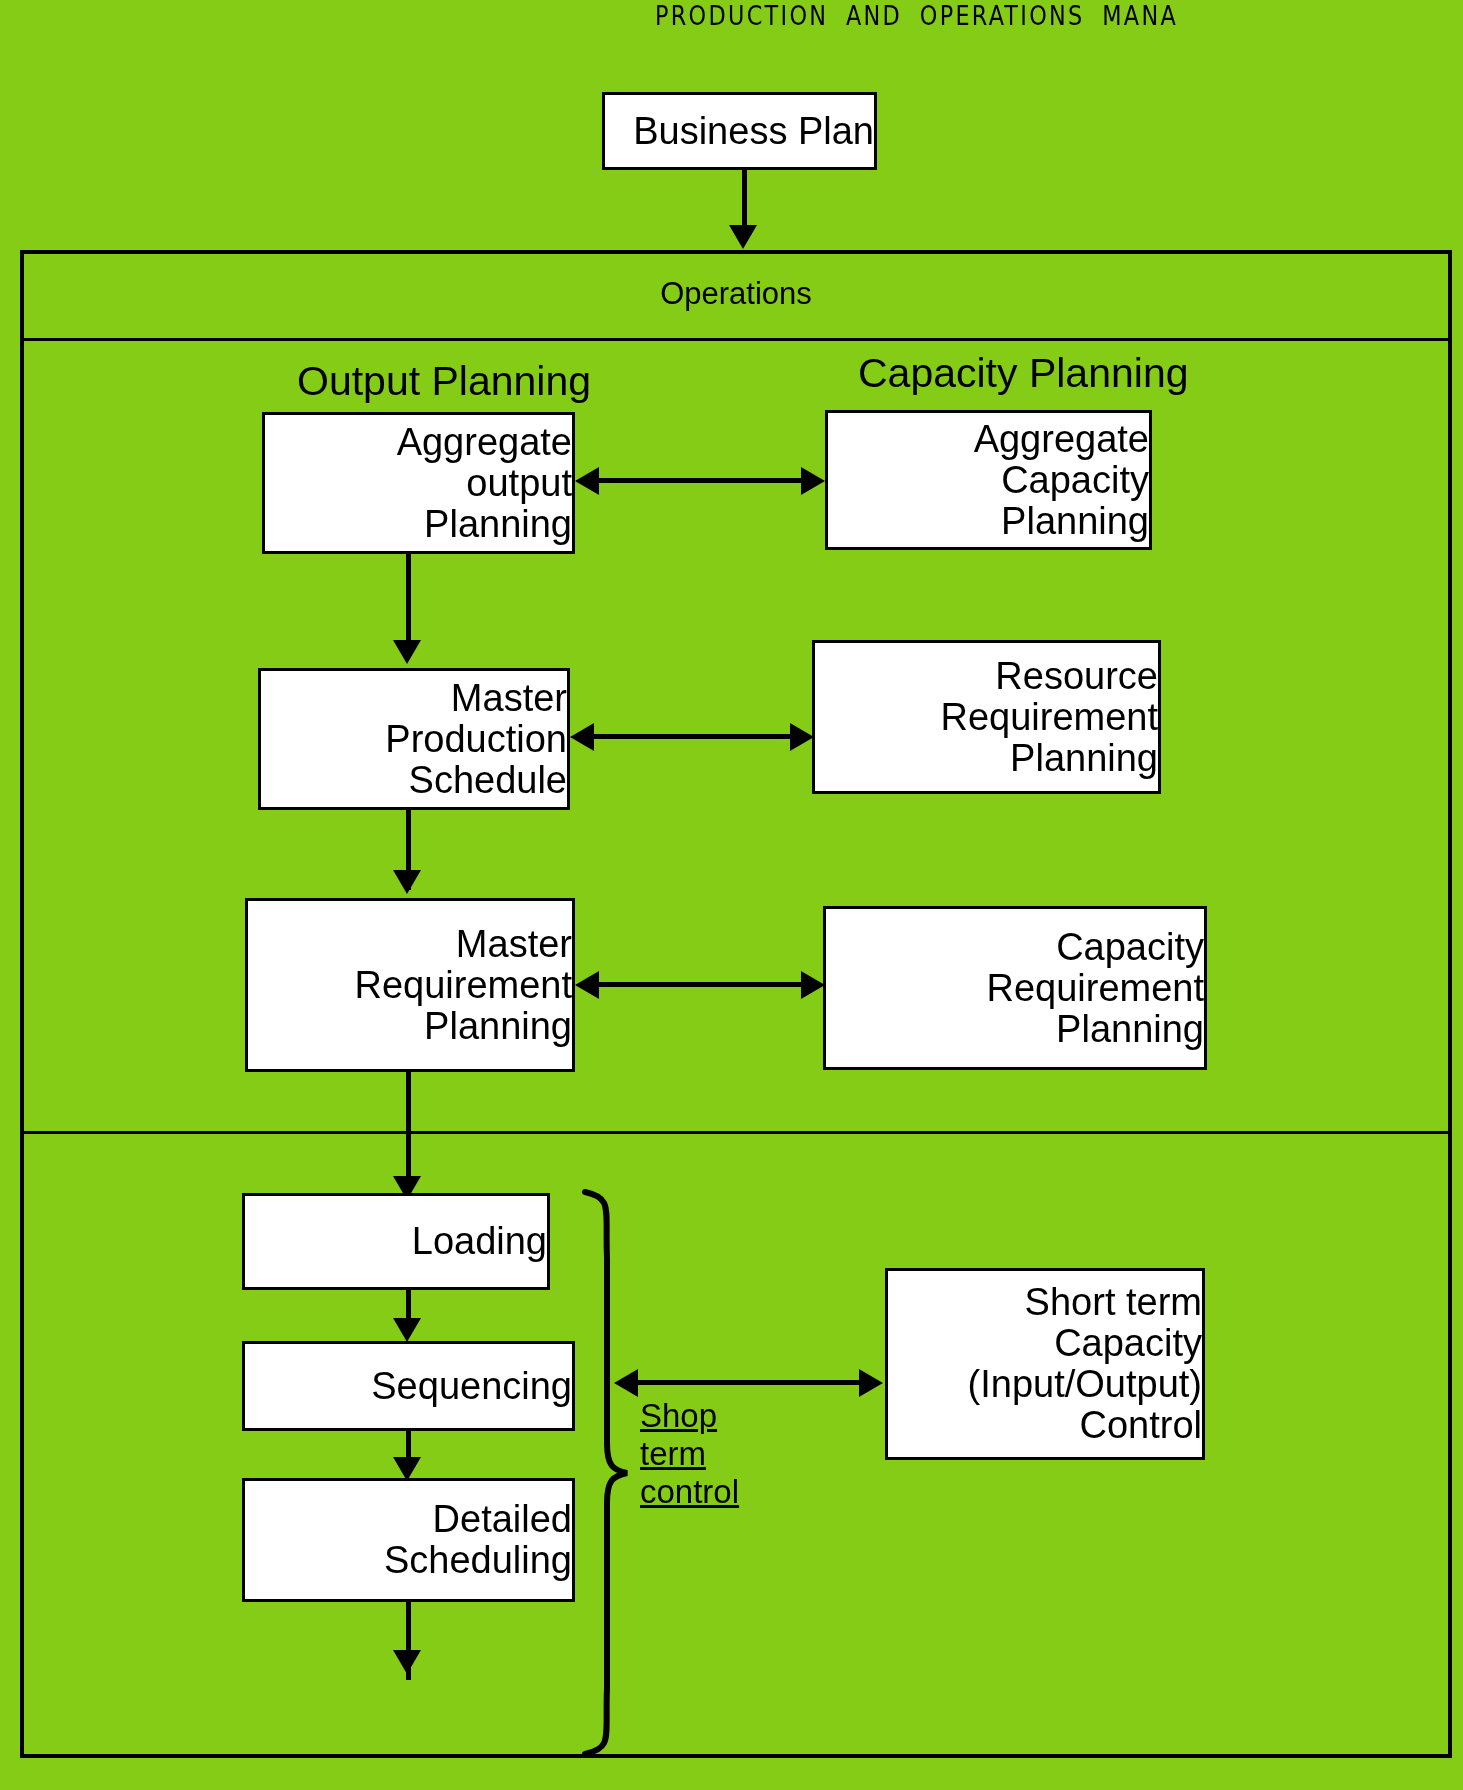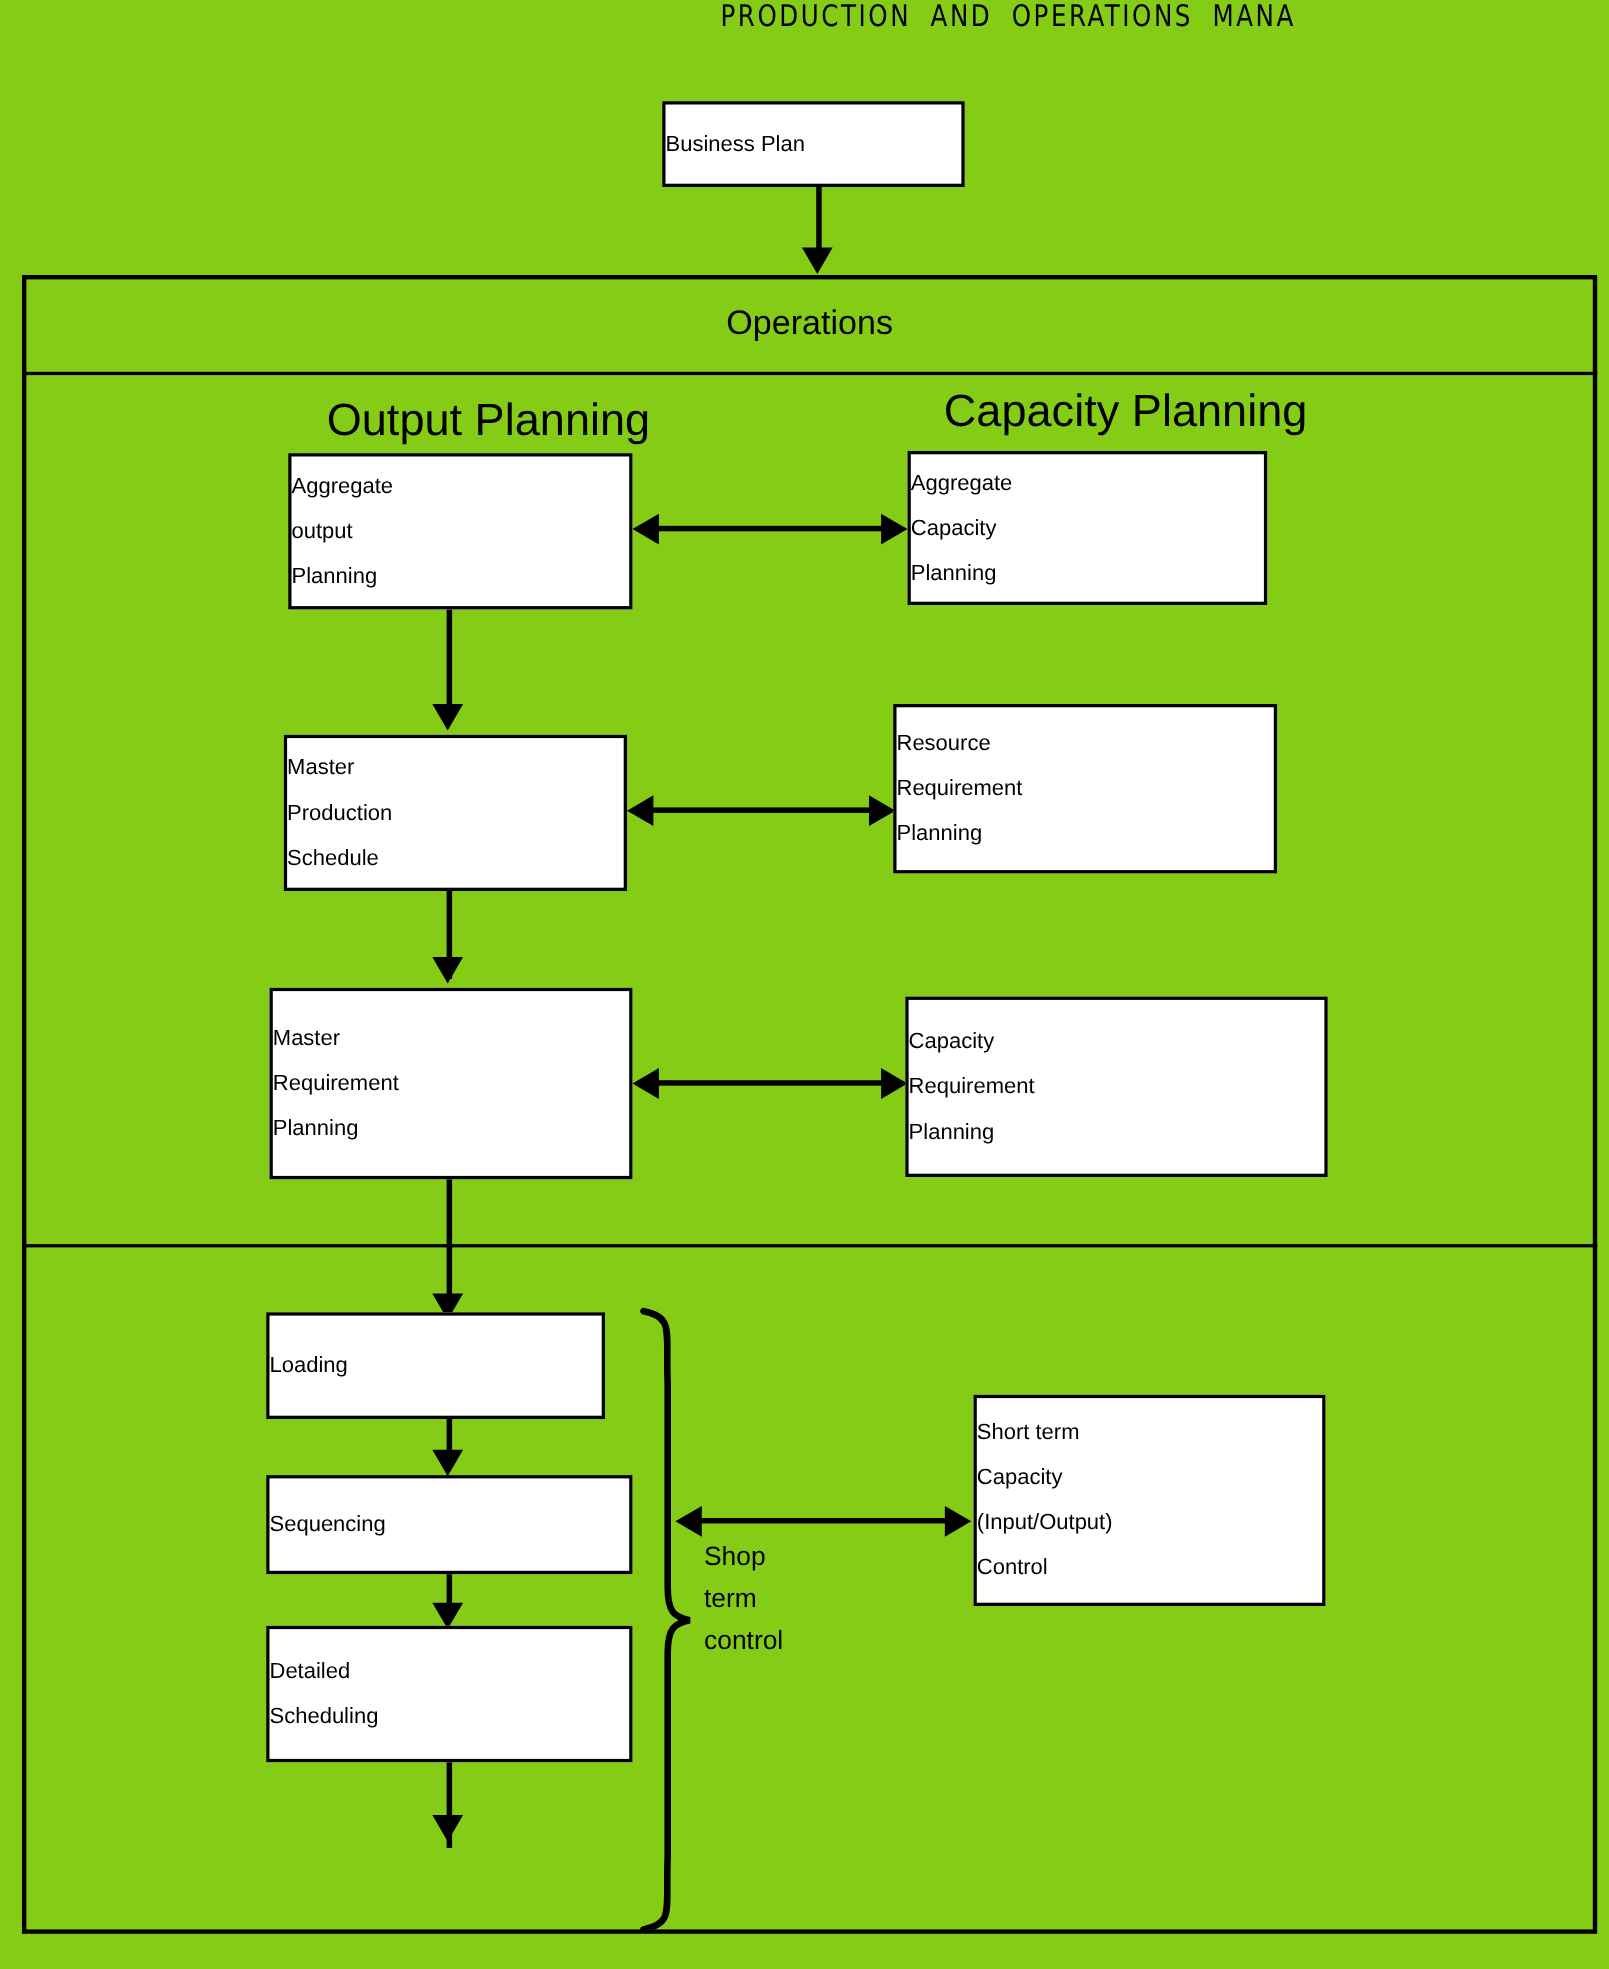--- a/index.html
+++ b/index.html
@@ -34,24 +34,24 @@
   }
 
   
   .node {
     position: absolute;
     box-sizing: border-box;
     border: 3px solid #000;
     background: #ffffff;
     display: flex;
     flex-direction: column;
-    align-items: flex-start;
+    align-items: flex-end;
     justify-content: center;
     text-align: center;
-    font-size: 20px;
+    font-size: 38px;
     line-height: 41px;
     z-index: 5;
   }
   .node .ln { display: block; white-space: nowrap; }
 
   
   .operations-outer {
     position: absolute;
     left: 20px;
     top: 250px;
@@ -132,24 +132,25 @@
     z-index: 4;
   }
 
   
   .brace {
     position: absolute;
     z-index: 4;
   }
   .brace-label {
     position: absolute;
-    font-size: 24px;
+    font-size: 33px;
     line-height: 38px;
     z-index: 4;
     white-space: nowrap;
+    text-decoration: underline;
   }
 </style>
 </head>
 <body>
 
 <div id="page">
 
   <div class="running-header">PRODUCTION  AND  OPERATIONS  MANA</div>
 
   <div class="node" style="left:602px; top:92px; width:275px; height:78px;">

